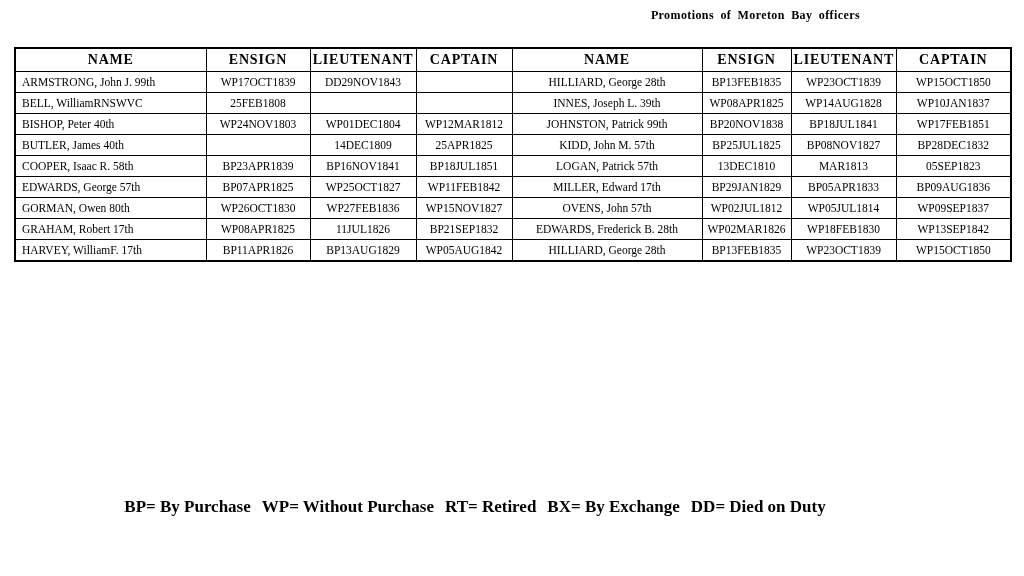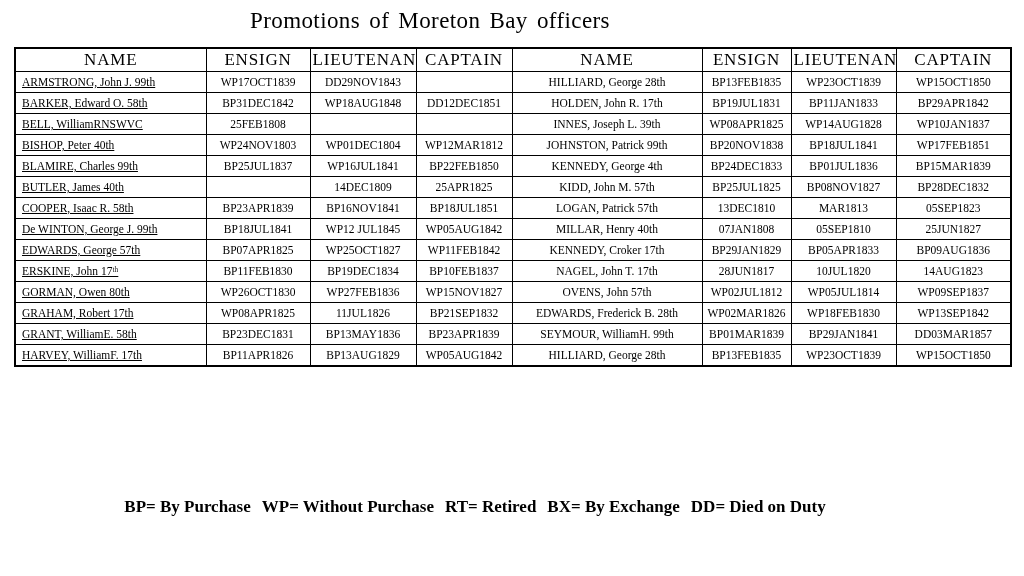--- a/index.html
+++ b/index.html
@@ -11,23 +11,23 @@
     overflow: hidden;
     font-family: "Liberation Serif", "DejaVu Serif", serif;
     color: #000;
     position: relative;
   }
   .page-title {
     position: absolute;
     top: 8px;
     left: 0;
     width: 860px;
-    text-align: center;
-    font-size: 23px;
-    font-weight: 400;
+    text-align: right;
+    font-size: 12px;
+    font-weight: 700;
     letter-spacing: 0.4px;
     word-spacing: 3px;
   }
   table.promotions {
     position: absolute;
     top: 47px;
     left: 14px;
     width: 996px;
     border-collapse: collapse;
     table-layout: fixed;
@@ -38,31 +38,30 @@
     border: 1px solid #000;
     font-size: 11.5px;
     padding: 0 2px;
     white-space: nowrap;
     overflow: hidden;
     text-align: center;
     vertical-align: middle;
   }
   table.promotions th {
     height: 22px;
-    font-weight: 400;
-    font-size: 17px;
+    font-weight: 700;
+    font-size: 14px;
     letter-spacing: 0.8px;
   }
   table.promotions td {
     height: 20px;
   }
   table.promotions td.name-left {
     text-align: left;
     padding-left: 6px;
-    text-decoration: underline;
   }
   .legend {
     position: absolute;
     top: 497px;
     left: 0;
     width: 950px;
     text-align: center;
     font-size: 17px;
     font-weight: 700;
   }
@@ -101,58 +100,38 @@
         <td class="name-left">ARMSTRONG, John J. 99th</td>
         <td>WP17OCT1839</td>
         <td>DD29NOV1843</td>
         <td></td>
         <td>HILLIARD, George 28th</td>
         <td>BP13FEB1835</td>
         <td>WP23OCT1839</td>
         <td>WP15OCT1850</td>
       </tr>
       <tr>
-        <td class="name-left">BARKER, Edward O. 58th</td>
-        <td>BP31DEC1842</td>
-        <td>WP18AUG1848</td>
-        <td>DD12DEC1851</td>
-        <td>HOLDEN, John R. 17th</td>
-        <td>BP19JUL1831</td>
-        <td>BP11JAN1833</td>
-        <td>BP29APR1842</td>
-      </tr>
-      <tr>
         <td class="name-left">BELL, WilliamRNSWVC</td>
         <td>25FEB1808</td>
         <td></td>
         <td></td>
         <td>INNES, Joseph L. 39th</td>
         <td>WP08APR1825</td>
         <td>WP14AUG1828</td>
         <td>WP10JAN1837</td>
       </tr>
       <tr>
         <td class="name-left">BISHOP, Peter 40th</td>
         <td>WP24NOV1803</td>
         <td>WP01DEC1804</td>
         <td>WP12MAR1812</td>
         <td>JOHNSTON, Patrick 99th</td>
         <td>BP20NOV1838</td>
         <td>BP18JUL1841</td>
         <td>WP17FEB1851</td>
-      </tr>
-      <tr>
-        <td class="name-left">BLAMIRE, Charles 99th</td>
-        <td>BP25JUL1837</td>
-        <td>WP16JUL1841</td>
-        <td>BP22FEB1850</td>
-        <td>KENNEDY, George 4th</td>
-        <td>BP24DEC1833</td>
-        <td>BP01JUL1836</td>
-        <td>BP15MAR1839</td>
       </tr>
       <tr>
         <td class="name-left">BUTLER, James 40th</td>
         <td></td>
         <td>14DEC1809</td>
         <td>25APR1825</td>
         <td>KIDD, John M. 57th</td>
         <td>BP25JUL1825</td>
         <td>BP08NOV1827</td>
         <td>BP28DEC1832</td>
@@ -161,48 +140,28 @@
         <td class="name-left">COOPER, Isaac R. 58th</td>
         <td>BP23APR1839</td>
         <td>BP16NOV1841</td>
         <td>BP18JUL1851</td>
         <td>LOGAN, Patrick 57th</td>
         <td>13DEC1810</td>
         <td>MAR1813</td>
         <td>05SEP1823</td>
       </tr>
       <tr>
-        <td class="name-left">De WINTON, George J. 99th</td>
-        <td>BP18JUL1841</td>
-        <td>WP12 JUL1845</td>
-        <td>WP05AUG1842</td>
-        <td>MILLAR, Henry 40th</td>
-        <td>07JAN1808</td>
-        <td>05SEP1810</td>
-        <td>25JUN1827</td>
-      </tr>
-      <tr>
         <td class="name-left">EDWARDS, George 57th</td>
         <td>BP07APR1825</td>
         <td>WP25OCT1827</td>
         <td>WP11FEB1842</td>
-        <td>KENNEDY, Croker 17th</td>
+        <td>MILLER, Edward 17th</td>
         <td>BP29JAN1829</td>
         <td>BP05APR1833</td>
         <td>BP09AUG1836</td>
-      </tr>
-      <tr>
-        <td class="name-left">ERSKINE, John 17ᵗʰ</td>
-        <td>BP11FEB1830</td>
-        <td>BP19DEC1834</td>
-        <td>BP10FEB1837</td>
-        <td>NAGEL, John T. 17th</td>
-        <td>28JUN1817</td>
-        <td>10JUL1820</td>
-        <td>14AUG1823</td>
       </tr>
       <tr>
         <td class="name-left">GORMAN, Owen 80th</td>
         <td>WP26OCT1830</td>
         <td>WP27FEB1836</td>
         <td>WP15NOV1827</td>
         <td>OVENS, John 57th</td>
         <td>WP02JUL1812</td>
         <td>WP05JUL1814</td>
         <td>WP09SEP1837</td>
@@ -211,30 +170,20 @@
         <td class="name-left">GRAHAM, Robert 17th</td>
         <td>WP08APR1825</td>
         <td>11JUL1826</td>
         <td>BP21SEP1832</td>
         <td>EDWARDS, Frederick B. 28th</td>
         <td>WP02MAR1826</td>
         <td>WP18FEB1830</td>
         <td>WP13SEP1842</td>
       </tr>
       <tr>
-        <td class="name-left">GRANT, WilliamE. 58th</td>
-        <td>BP23DEC1831</td>
-        <td>BP13MAY1836</td>
-        <td>BP23APR1839</td>
-        <td>SEYMOUR, WilliamH. 99th</td>
-        <td>BP01MAR1839</td>
-        <td>BP29JAN1841</td>
-        <td>DD03MAR1857</td>
-      </tr>
-      <tr>
         <td class="name-left">HARVEY, WilliamF. 17th</td>
         <td>BP11APR1826</td>
         <td>BP13AUG1829</td>
         <td>WP05AUG1842</td>
         <td>HILLIARD, George 28th</td>
         <td>BP13FEB1835</td>
         <td>WP23OCT1839</td>
         <td>WP15OCT1850</td>
       </tr>
     </tbody>

